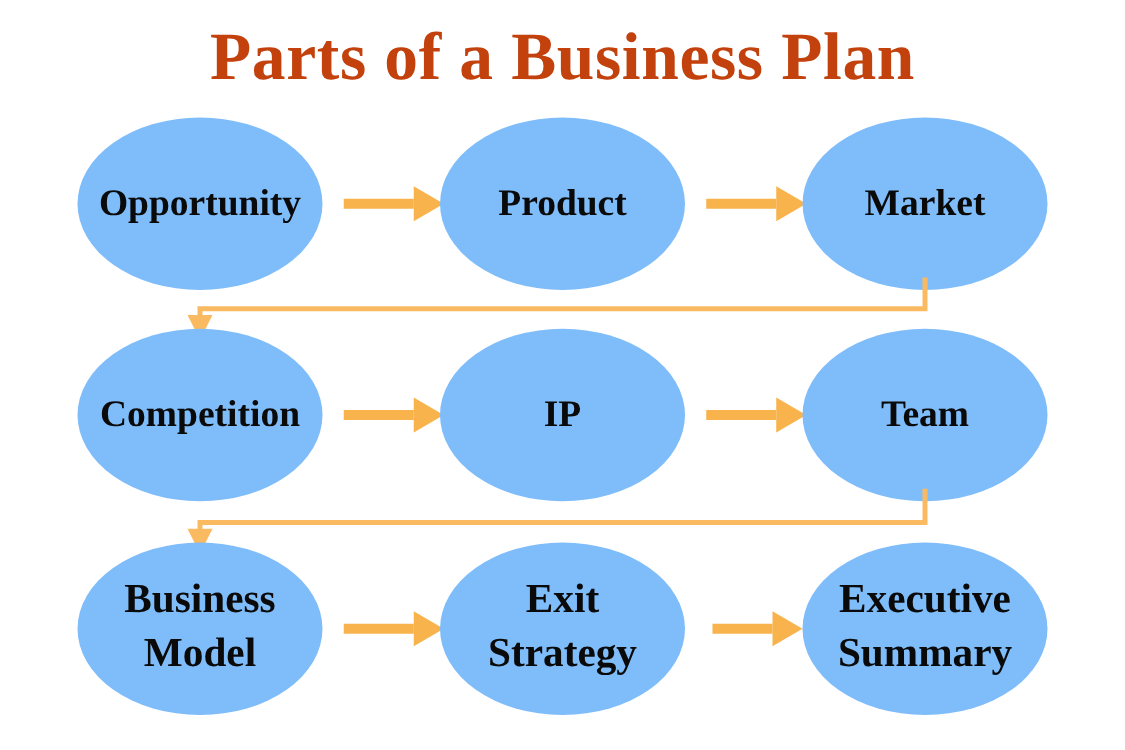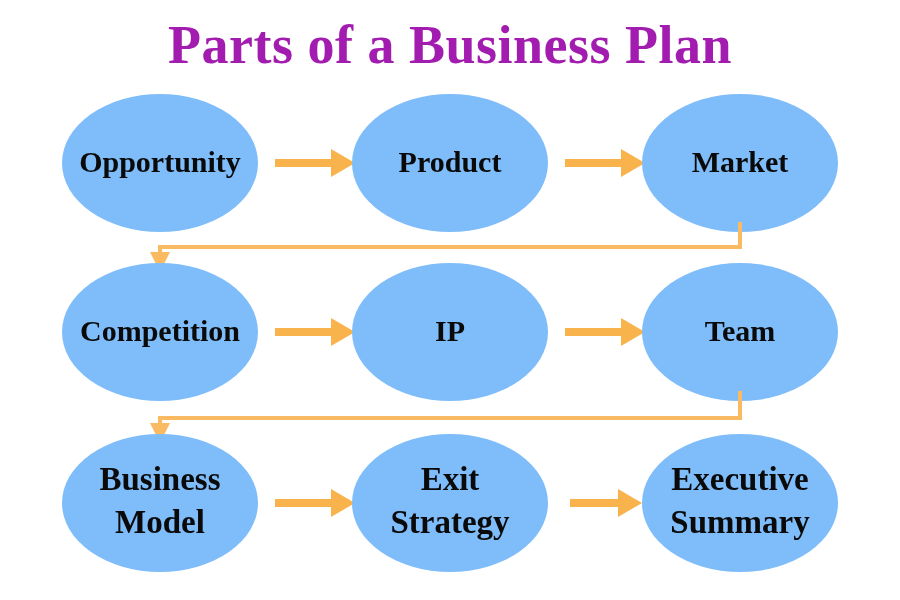--- a/index.html
+++ b/index.html
@@ -22,21 +22,21 @@
     position: absolute;
     left: 0;
     top: 14px;
     width: 900px;
     text-align: center;
     font-family: "Liberation Serif", "DejaVu Serif", serif;
     font-weight: bold;
     font-size: 54px;
     line-height: 62px;
     letter-spacing: 0.5px;
-    color: #a21caf;
+    color: #c2410c;
     white-space: nowrap;
   }
   svg#flow {
     position: absolute;
     left: 0;
     top: 0;
     width: 900px;
     height: 600px;
   }
   .node-label {

